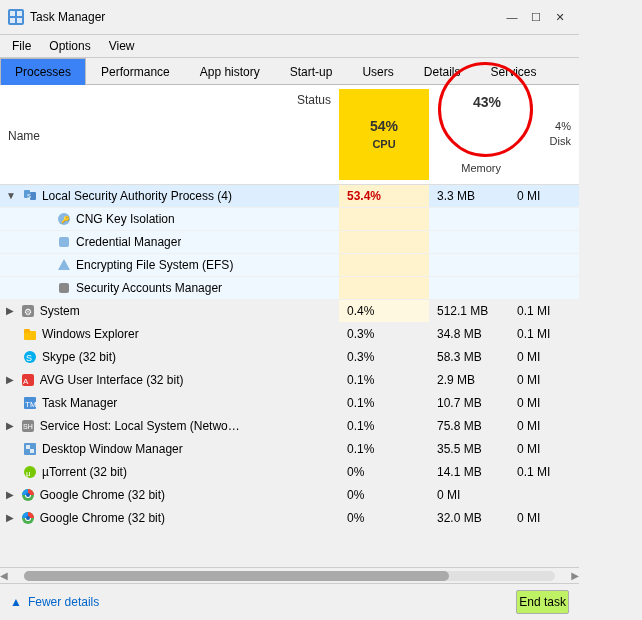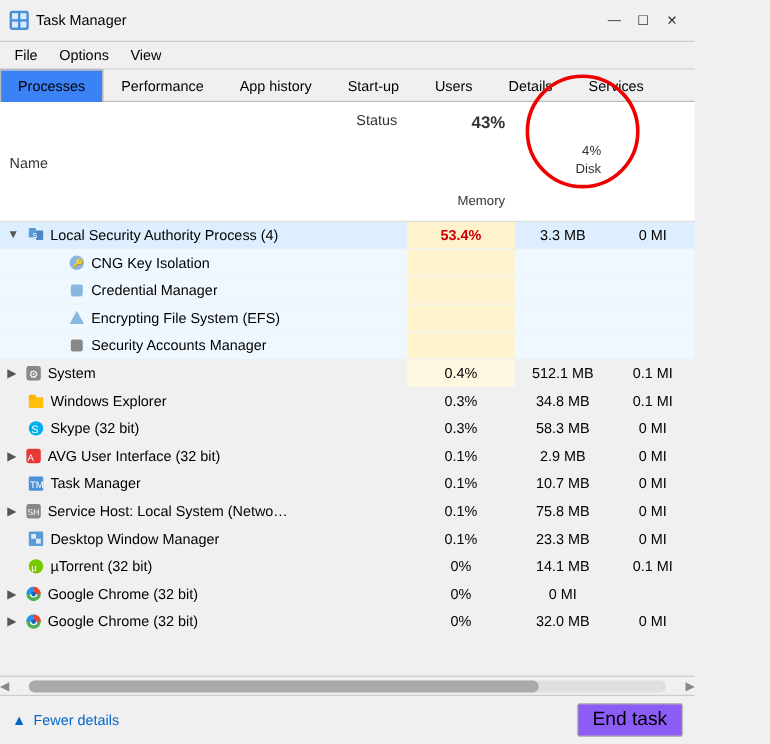--- a/index.html
+++ b/index.html
@@ -109,21 +109,21 @@
 
     .cell {
       padding: 3px 8px;
       font-size: 12px;
       display: flex;
       align-items: center;
       white-space: nowrap;
       overflow: hidden;
       text-overflow: ellipsis;
     }
-    .cell.right { justify-content: center; text-align: right; }
+    .cell.right { justify-content: flex-start; text-align: right; }
     .cell.name-cell { padding-left: 6px; gap: 4px; }
 
     .expand-arrow { font-size: 10px; margin-right: 2px; color: #555; }
     .process-icon { width: 16px; height: 16px; display: flex; align-items: center; justify-content: center; flex-shrink: 0; }
     .process-name { overflow: hidden; text-overflow: ellipsis; white-space: nowrap; }
 
     .child-row {
       background: #f0f8ff;
     }
     .child-row .cell.name-cell { padding-left: 32px; }
@@ -155,25 +155,25 @@
     .status-bar {
       display: flex;
       align-items: center;
       justify-content: space-between;
       padding: 6px 10px;
       background: #f0f0f0;
       border-top: 1px solid #ccc;
     }
     .fewer-details { display: flex; align-items: center; gap: 6px; cursor: pointer; font-size: 12px; color: #0066cc; }
     .end-task-btn {
-      padding: 4px 12px;
-      background: #8b5cf6;
+      padding: 4px 2px;
+      background: #bef264;
       border: 1px solid #adadad;
       cursor: pointer;
-      font-size: 16px;
+      font-size: 12px;
       border-radius: 2px;
     }
 
     .wrapper { position: relative; width: 579px; height: 620px; display: flex; flex-direction: column; }
     .main-content { display: flex; flex-direction: column; flex: 1; overflow: hidden; }
   </style>
 </head>
 <body>
 
 <div class="wrapper">
@@ -211,20 +211,24 @@
     <div class="tab">Users</div>
     <div class="tab">Details</div>
     <div class="tab">Services</div>
   </div>
 
   <div class="main-content">
 
     <div class="column-header">
       <div class="col-header name">Name</div>
       <div class="col-header">Status</div>
+      <div class="col-header cpu">
+        <span class="cpu-percent">54%</span>
+        <span class="cpu-label">CPU</span>
+      </div>
       <div class="col-header memory">
         <span class="mem-percent">43%</span>
         <span class="mem-label">Memory</span>
       </div>
       <div class="col-header disk">
         <span>4%</span>
         <span>Disk</span>
       </div>
     </div>
 
@@ -421,21 +425,21 @@
             <svg width="14" height="14">
                 <rect x="1" y="1" width="12" height="12" rx="1" fill="#5b9bd5"></rect>
                 <rect x="3" y="3" width="4" height="4" fill="white" opacity="0.8"></rect>
                 <rect x="7" y="7" width="4" height="4" fill="white" opacity="0.8"></rect>
               </svg>
           </span>
           <span class="process-name">Desktop Window Manager</span>
         </div>
         <div class="cell right"></div>
         <div class="cell right">0.1%</div>
-        <div class="cell right">23.3 MB</div>
+        <div class="cell right">35.5 MB</div>
         <div class="cell right">0 MI</div>
       </div>
 
       <div class="process-row">
         <div class="cell name-cell">
           <span style="width:12px;"></span>
           <span class="process-icon">
             <svg width="14" height="14">
                 <circle cx="7" cy="7" r="6" fill="#78c800"></circle>
                 <text x="3" y="11" font-size="8" fill="white">μ</text>

